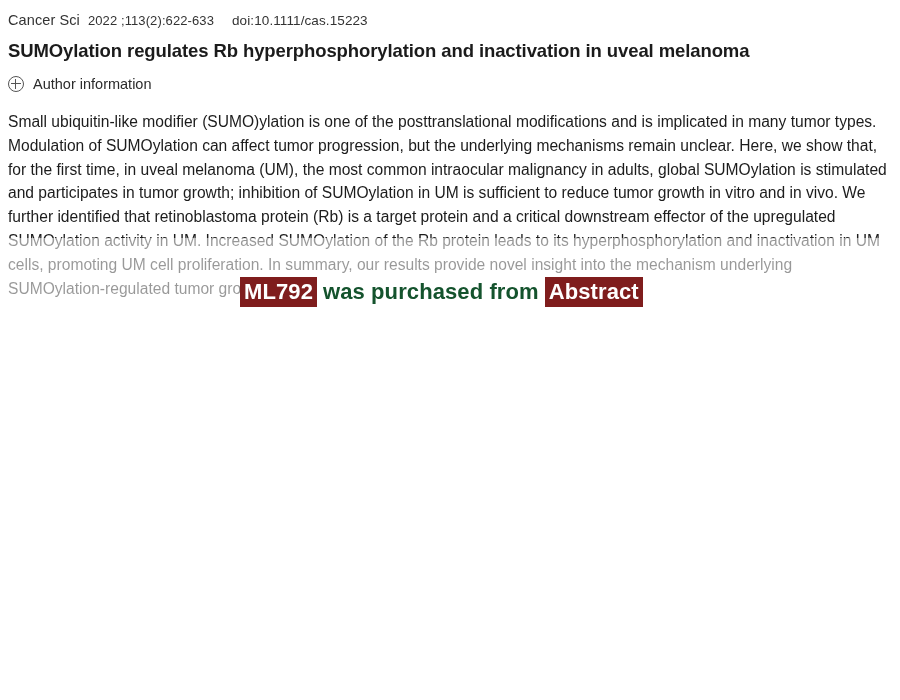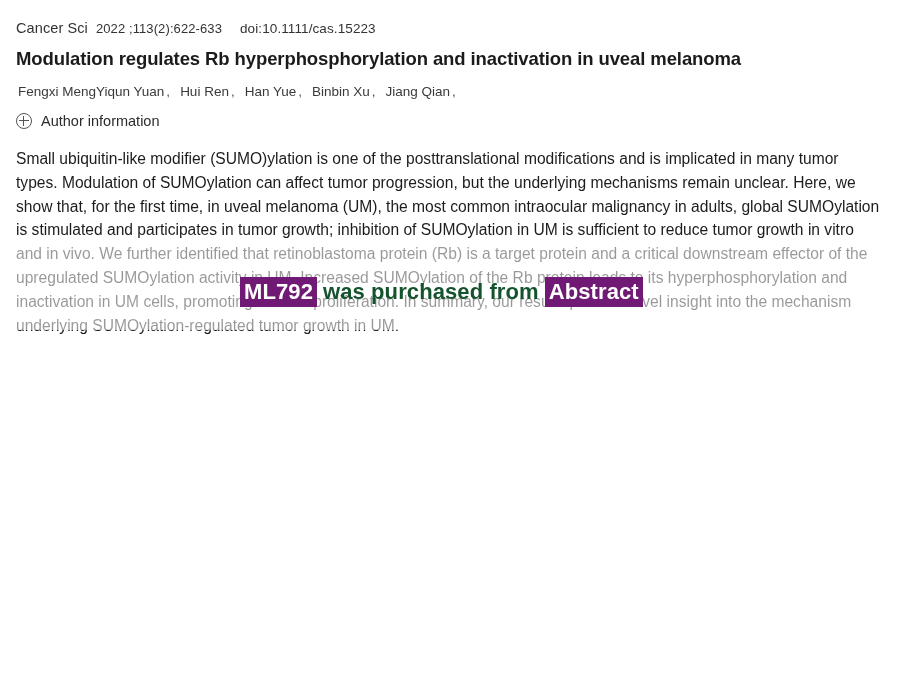--- a/index.html
+++ b/index.html
@@ -12,21 +12,21 @@
     background: #ffffff;
     font-family: "Liberation Sans", sans-serif;
     color: #1a1a1a;
     overflow: hidden;
     position: relative;
   }
   .page {
     position: relative;
     width: 900px;
     height: 700px;
-    padding: 8px;
+    padding: 0;
     box-sizing: border-box;
   }
   .citation-line {
     padding: 12px 0 0 8px;
     font-size: 14.5px;
     color: #333333;
     letter-spacing: 0.1px;
     white-space: nowrap;
   }
   .citation-journal {
@@ -128,44 +128,41 @@
     left: 240px;
     top: 276px;
     font-size: 22px;
     font-weight: bold;
     color: #111;
     white-space: nowrap;
     letter-spacing: 0.1px;
     line-height: 32px;
   }
   .hl {
-    background: #701a75;
+    background: #7f1d1d;
     color: #ffffff;
     padding: 2px 4px 3px 4px;
     font-weight: bold;
   }
   .overlay-mid {
     color: #14532d;
     padding: 0 6px;
   }
 </style>
 </head>
 <body>
 
 <div class="page">
 
   <div class="citation-line">
     <span class="citation-journal">Cancer Sci</span><span class="citation-detail">2022 ;113(2):622-633</span><span class="citation-doi">doi:10.1111/cas.15223</span>
   </div>
 
-  <h1 class="article-title">Modulation regulates Rb hyperphosphorylation and inactivation in uveal melanoma</h1>
+  <h1 class="article-title">SUMOylation regulates Rb hyperphosphorylation and inactivation in uveal melanoma</h1>
 
-  <div class="authors">
-    <span class="author">Fengxi MengYiqun Yuan</span><span class="author-sep">,</span><span class="author">Hui Ren</span><span class="author-sep">,</span><span class="author">Han Yue</span><span class="author-sep">,</span><span class="author">Binbin Xu</span><span class="author-sep">,</span><span class="author">Jiang Qian</span><span class="author-sep">,</span>
-  </div>
 
   <div class="author-info-row">
     <span class="plus-circle-icon"></span>
     <span>Author information</span>
   </div>
 
 
   <p class="abstract-body">Small ubiquitin-like modifier (SUMO)ylation is one of the posttranslational modifications and is implicated in many tumor types. Modulation of SUMOylation can affect tumor progression, but the underlying mechanisms remain unclear. Here, we show that, for the first time, in uveal melanoma (UM), the most common intraocular malignancy in adults, global SUMOylation is stimulated and participates in tumor growth; inhibition of SUMOylation in UM is sufficient to reduce tumor growth in vitro and in vivo. We further identified that retinoblastoma protein (Rb) is a target protein and a critical downstream effector of the upregulated SUMOylation activity in UM. Increased SUMOylation of the Rb protein leads to its hyperphosphorylation and inactivation in UM cells, promoting UM cell proliferation. In summary, our results provide novel insight into the mechanism underlying SUMOylation-regulated tumor growth in UM.</p>
 
   <div class="fade-band"></div>

